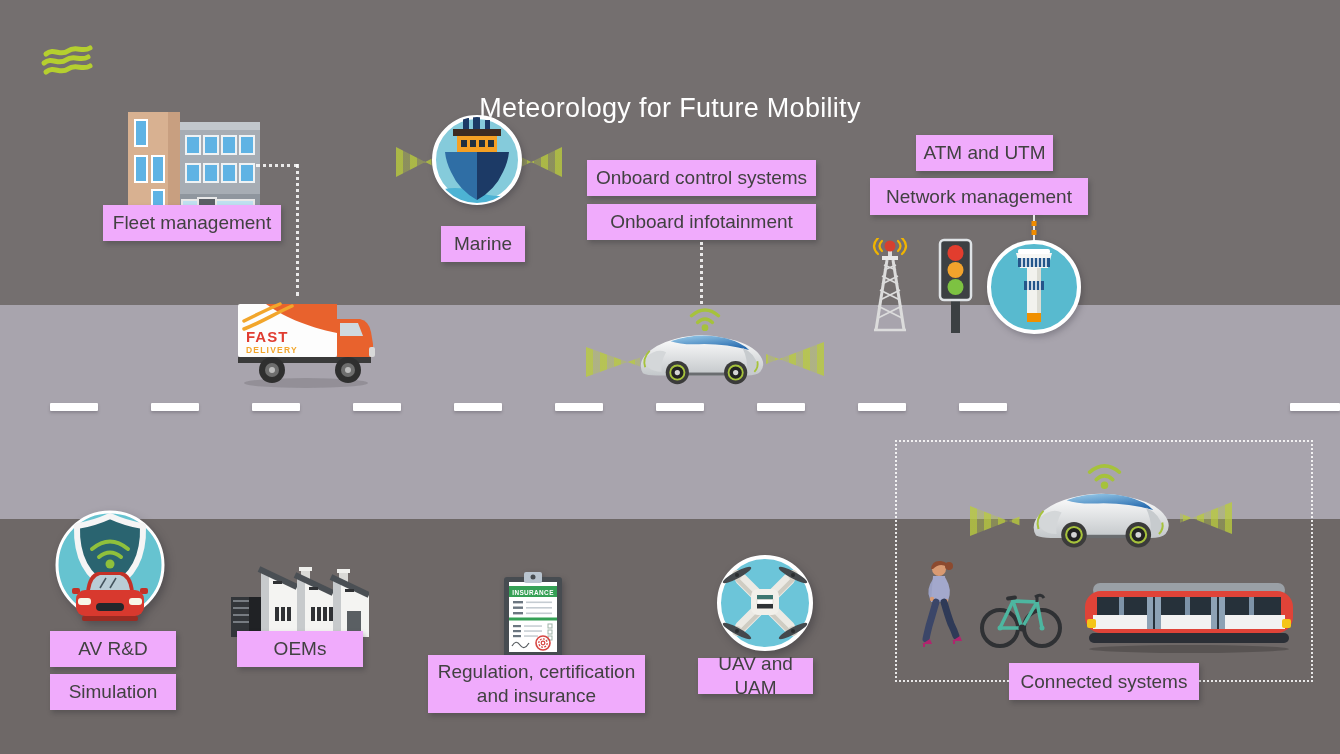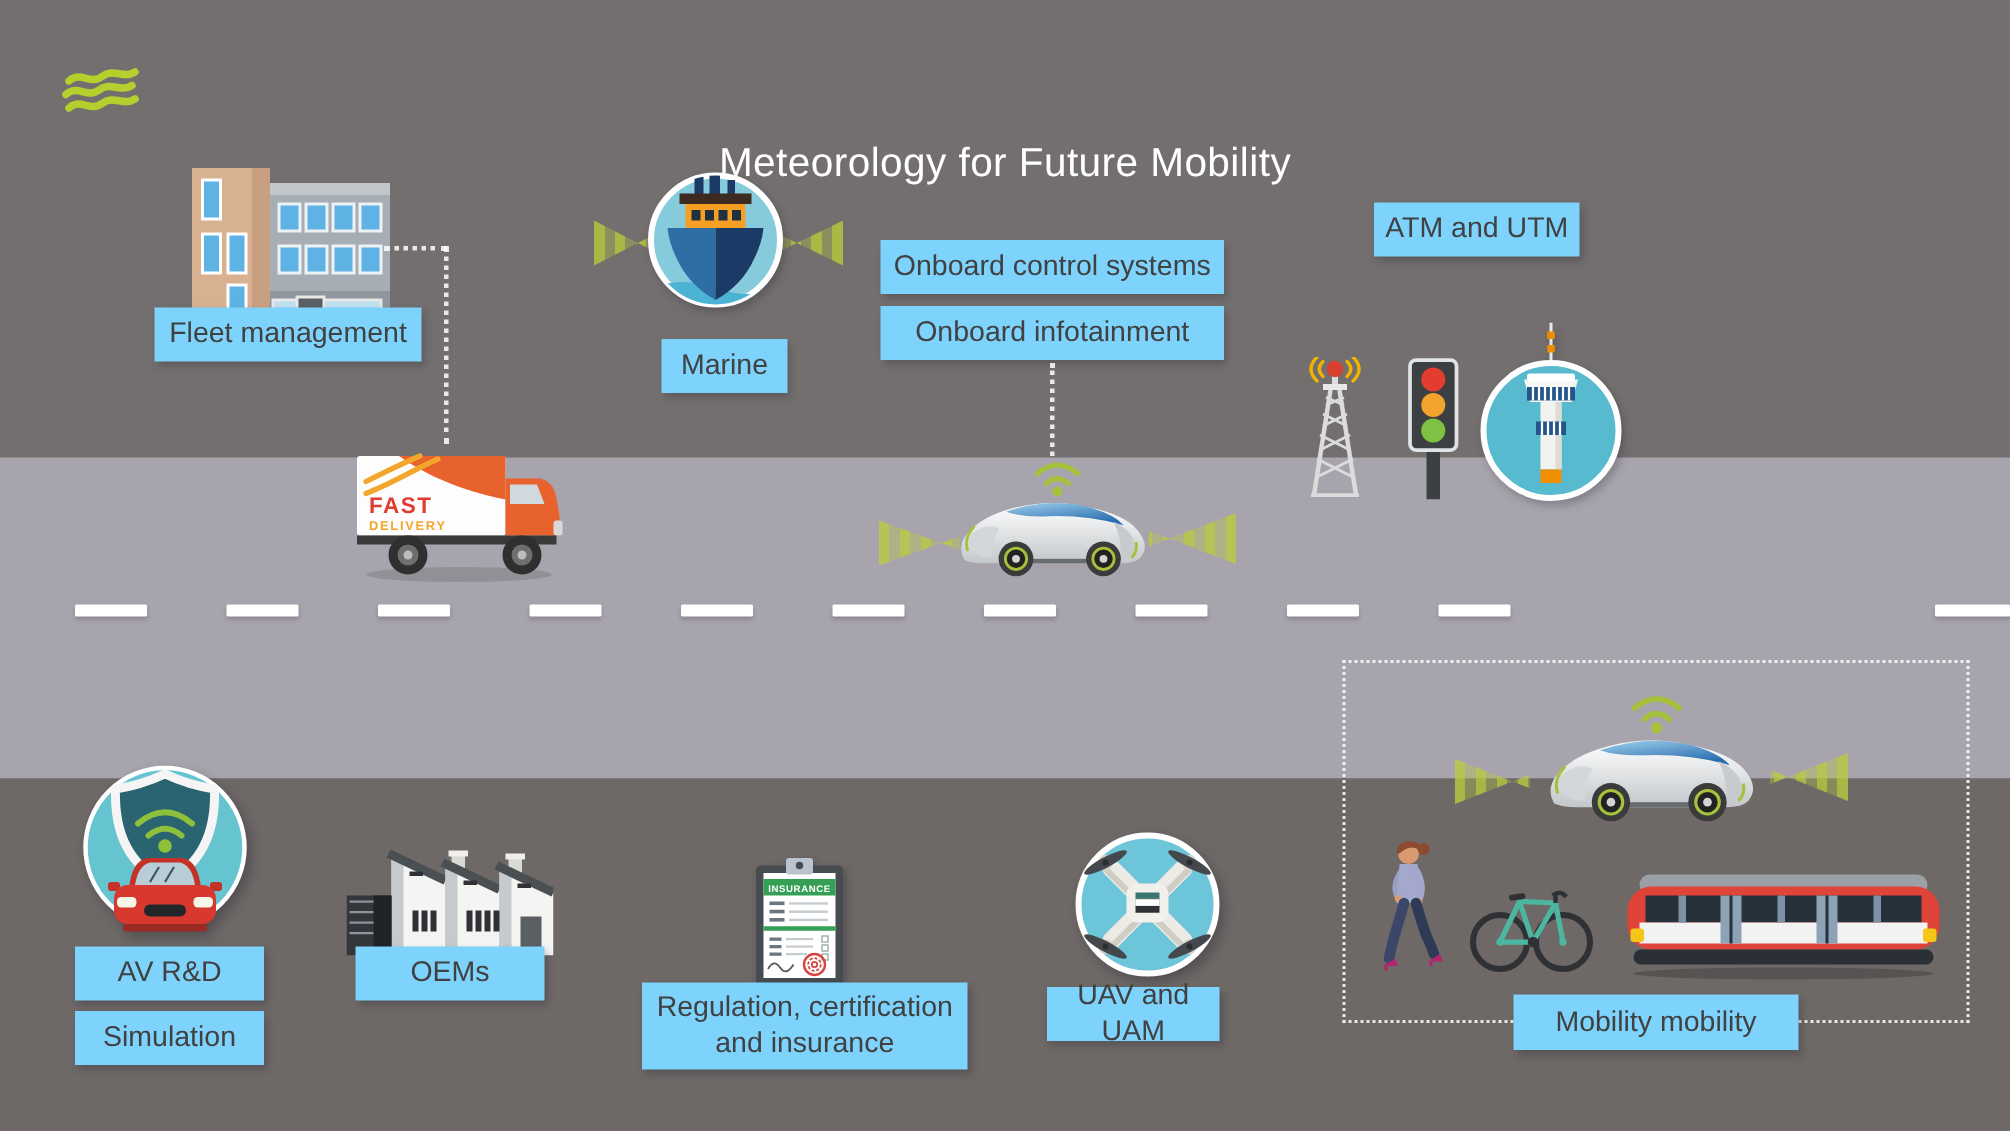--- a/index.html
+++ b/index.html
@@ -3,21 +3,21 @@
 <meta charset="utf-8">
 <style>
   html,body{margin:0;padding:0;background:#5a5656;}
   .canvas{position:relative;width:1340px;height:754px;overflow:hidden;
           font-family:"Liberation Sans",sans-serif;background:#746f6f;}
   .abs{position:absolute;}
   .bg{position:absolute;left:0;width:1340px;}
   .bg-top{top:0;height:305px;background:#746f6f;}
   .bg-road{top:305px;height:214px;background:#a8a4ad;}
   .bg-bottom{top:519px;height:235px;background:#6e6867;}
-  .label-box{position:absolute;background:#7dd3fc;color:#414141;font-size:19px;
+  .label-box{position:absolute;background:#f0abfc;color:#414141;font-size:19px;
              display:flex;align-items:center;justify-content:center;text-align:center;
              box-shadow:2px 3px 5px rgba(25,22,30,.25);line-height:1.25;}
   .title{position:absolute;left:50%;transform:translateX(-50%);top:46px;color:#ffffff;
          font-size:27px;font-weight:normal;letter-spacing:.3px;white-space:nowrap;margin-top:47px;}
   .logo{position:absolute;left:40px;top:44px;display:flex;align-items:center;}
   .logo-text{color:#ffffff;font-size:28px;font-weight:bold;margin-left:8px;letter-spacing:-.5px;}
   .dash{position:absolute;top:403px;height:8px;background:#ffffff;border-radius:1px;
         box-shadow:0 2px 3px rgba(60,58,70,.28);}
   .dot-v{position:absolute;width:0;border-left:3px dotted rgba(255,255,255,.85);}
   .dot-h{position:absolute;height:0;border-top:3px dotted rgba(255,255,255,.85);}
@@ -139,20 +139,21 @@
       <path d="M48,40 L80,40 Q79,50 74,60 Q66,78 48,88 Z" fill="#1c3a66"></path>
     </g>
   </svg>
   <div class="label-box" style="left:441px;top:226px;width:84px;height:36px">Marine</div>
 
   <div class="label-box" style="left:587px;top:160px;width:229px;height:36px">Onboard control systems</div>
   <div class="label-box" style="left:587px;top:204px;width:229px;height:36px">Onboard infotainment</div>
   <div class="dot-v" style="left:700px;top:242px;height:62px"></div>
 
   <div class="label-box" style="left:916px;top:135px;width:137px;height:36px">ATM and UTM</div>
+  <div class="label-box" style="left:870px;top:178px;width:218px;height:37px">Network management</div>
 
   <svg class="abs" style="left:866px;top:238px" width="48" height="95" viewBox="0 0 48 95">
     <g stroke="#dcdcdc" fill="none">
       <path d="M10,92 L21,22" stroke-width="3"></path>
         <path d="M38,92 L27,22" stroke-width="3"></path>
       <path d="M12,80 L36,68 M36,80 L12,68 M14,62 L34,52 M34,62 L14,52 M16,46 L32,38 M32,46 L16,38 M18,32 L30,27 M30,32 L18,27" stroke-width="1.8"></path>
       <path d="M8,92 L40,92" stroke-width="2.5"></path>
     </g>
     <rect x="16" y="18" width="16" height="4" fill="#e8e8e8"></rect>
     <rect x="22" y="8" width="4" height="10" fill="#dcdcdc"></rect>
@@ -451,15 +452,15 @@
           <rect x="70" y="16" width="2" height="32" fill="#26313a"></rect>
         <rect x="128" y="16" width="14" height="32" fill="#8da2b5"></rect>
           <rect x="134" y="16" width="2" height="32" fill="#26313a"></rect>
       </g>
     </g>
     <rect x="4" y="38" width="9" height="9" rx="2" fill="#f5c518"></rect>
     <rect x="199" y="38" width="9" height="9" rx="2" fill="#f5c518"></rect>
     <rect x="6" y="52" width="200" height="10" rx="5" fill="#2b2f36"></rect>
   </svg>
 
-  <div class="label-box" style="left:1009px;top:663px;width:190px;height:37px">Mobility mobility</div>
+  <div class="label-box" style="left:1009px;top:663px;width:190px;height:37px">Connected systems</div>
 
 </div>
 
 </body></html>

